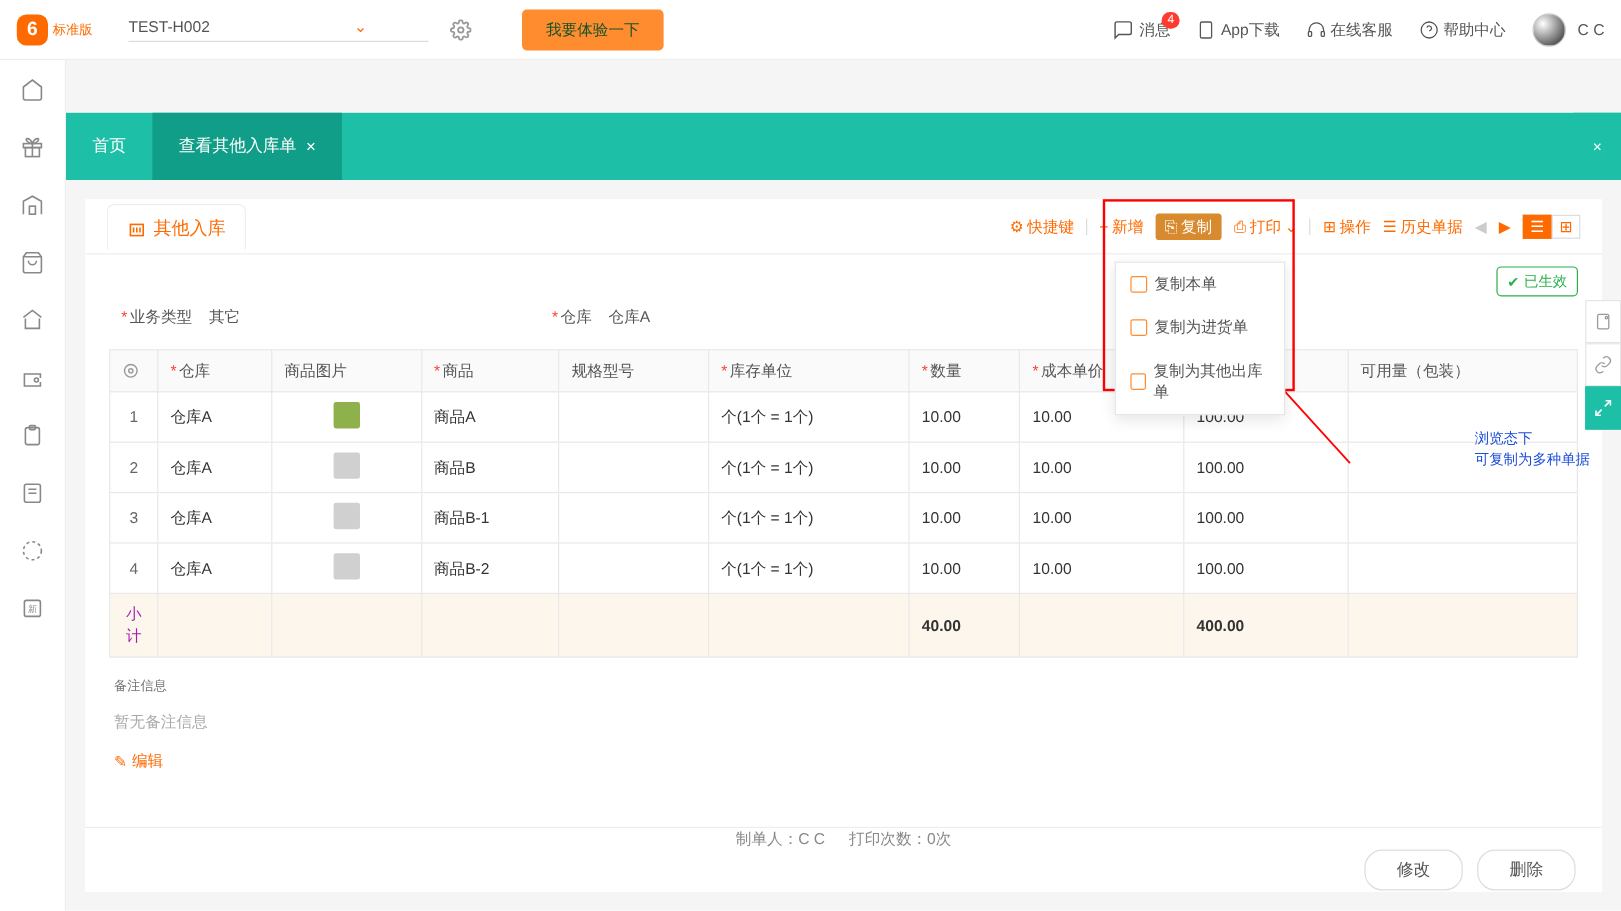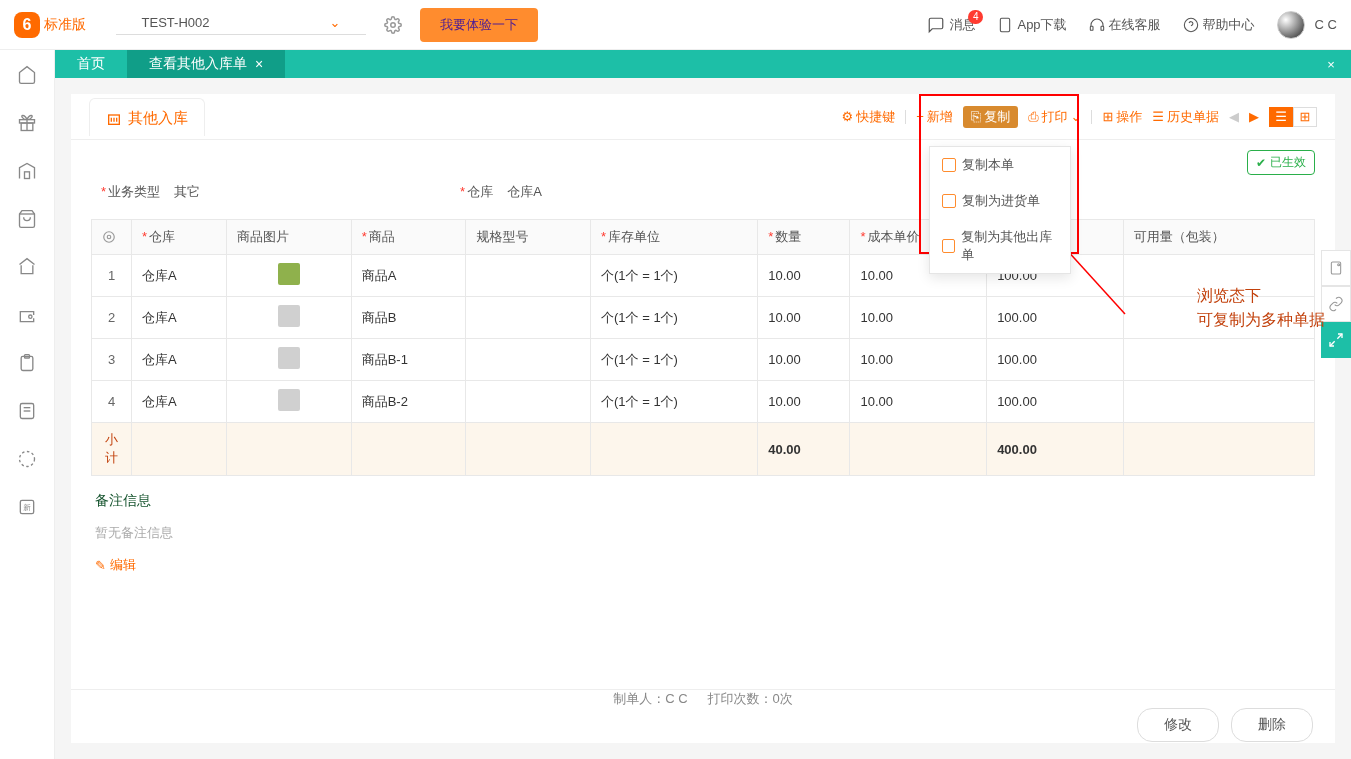--- a/index.html
+++ b/index.html
@@ -3,41 +3,41 @@
 <meta charset="utf-8">
 <style>
 * { margin: 0; padding: 0; box-sizing: border-box; }
 body { font-family: "Microsoft YaHei", -apple-system, sans-serif; font-size: 13px; color: #333; background: #fff; }
 .app { display: flex; flex-direction: column; height: 759px; width: 1351px; }
 
 
 .top-header { height: 50px; display: flex; align-items: center; padding: 0 14px; border-bottom: 1px solid #eee; }
 .logo { display: flex; align-items: center; gap: 4px; }
 .logo-icon { width: 26px; height: 26px; background: #ff6a00; border-radius: 8px; display: flex; align-items: center; justify-content: center; color: #fff; font-weight: bold; font-size: 16px; }
-.logo-text { color: #ff6a00; font-size: 14px; margin-left: 0; }
-.location-select { margin-left: 30px; display: flex; align-items: center; gap: 120px; color: #555; border-bottom: 1px solid #ddd; padding-bottom: 4px; width: 250px; justify-content: center; }
+.logo-text { color: #ff6a00; font-size: 11px; margin-left: 0; }
+.location-select { margin-left: 30px; display: flex; align-items: center; gap: 120px; color: #555; border-bottom: 1px solid #ddd; padding-bottom: 4px; width: 250px; justify-content: flex-start; }
 .location-select .chev { color: #ff6a00; }
 .gear-top { margin-left: 18px; color: #999; }
-.try-btn { margin-left: 18px; background: #ff8c2e; color: #4c1d95; border: none; padding: 8px 20px; border-radius: 4px; font-size: 13px; }
+.try-btn { margin-left: 42px; background: #ff8c2e; color: #14532d; border: none; padding: 8px 20px; border-radius: 4px; font-size: 13px; }
 .top-spacer { flex: 1; }
 .top-actions { display: flex; align-items: center; gap: 22px; color: #555; }
 .top-action { display: flex; align-items: center; gap: 4px; position: relative; cursor: pointer; }
 .badge-red { position: absolute; top: -6px; right: -8px; background: #ff3b30; color: #fff; border-radius: 8px; font-size: 10px; padding: 0 5px; line-height: 14px; }
 .avatar { width: 28px; height: 28px; border-radius: 50%; background: radial-gradient(circle at 30% 30%, #fff, #222); border: 1px solid #ccc; }
 .user-block { display: flex; align-items: center; gap: 10px; }
 
 
 .main { flex: 1; display: flex; min-height: 0; }
 .sidebar { width: 55px; background: #fff; border-right: 1px solid #eee; display: flex; flex-direction: column; align-items: center; padding-top: 14px; gap: 26px; color: #888; }
 .sidebar-item { width: 22px; height: 22px; display: flex; align-items: center; justify-content: center; cursor: pointer; }
 
 .content-wrap { flex: 1; display: flex; flex-direction: column; min-width: 0; background: #f5f5f5; position: relative; }
 
 
-.tabs-bar { height: 28px; background: #1dbfa7; display: flex; align-items: stretch; }
+.tabs-bar { height: 56px; background: #1dbfa7; display: flex; align-items: stretch; margin-top: 44px; }
 .tab { padding: 0 22px; display: flex; align-items: center; color: #fff; font-size: 14px; cursor: pointer; gap: 8px; }
 .tab.active { background: #109e88; }
 .tab-close-global { margin-left: auto; width: 40px; display: flex; align-items: center; justify-content: center; color: #fff; cursor: pointer; background: #1dbfa7; }
 
 
 .page { margin: 16px; background: #fff; flex: 1; display: flex; flex-direction: column; min-height: 0; position: relative; }
 
 .card-head { display: flex; align-items: center; padding: 0 18px; height: 46px; border-bottom: 1px solid #eee; }
 .card-tab { display: flex; align-items: center; gap: 6px; color: #ff6a00; font-size: 15px; border: 1px solid #eee; border-bottom: none; padding: 10px 16px 8px; border-radius: 6px 6px 0 0; margin-bottom: -1px; background: #fff; }
 .doc-meta { margin-left: 28px; color: #888; display: flex; gap: 30px; align-items: center; }
@@ -52,21 +52,21 @@
 .view-toggle span { width: 24px; height: 20px; display: flex; align-items: center; justify-content: center; border: 1px solid #ddd; cursor: pointer; }
 .view-toggle .active { background: #ff6a00; color: #fff; border-color: #ff6a00; }
 
 
 .dropdown { position: absolute; top: 40px; right: 246px; width: 142px; background: #fff; border: 1px solid #e5e5e5; box-shadow: 0 4px 12px rgba(0,0,0,.1); z-index: 10; }
 .dropdown-item { padding: 9px 12px; display: flex; align-items: center; gap: 6px; color: #555; cursor: pointer; font-size: 13px; }
 .dd-ico { width: 14px; height: 14px; border: 1.5px solid #ff8c2e; border-radius: 2px; display: inline-block; }
 
 
 .anno-box { position: absolute; border: 2px solid #ff0000; top: -12px; right: 238px; width: 160px; height: 160px; pointer-events: none; z-index: 5; }
-.anno-text { position: absolute; top: 190px; right: 10px; color: #c2410c; font-size: 16px; line-height: 1.5; z-index: 5; pointer-events: none; }
+.anno-text { position: absolute; top: 190px; right: 10px; color: #1d4ed8; font-size: 12px; line-height: 1.5; z-index: 5; pointer-events: none; }
 .anno-arrow { position: absolute; top: 100px; right: 200px; width: 120px; height: 130px; z-index: 5; pointer-events: none; }
 
 
 .status-area { padding: 10px 20px 0; display: flex; justify-content: flex-end; }
 .status-badge { border: 1px solid #2aaf4a; color: #2aaf4a; border-radius: 4px; padding: 3px 8px; font-size: 12px; display: flex; align-items: center; gap: 4px; }
 
 
 .form-row { display: flex; padding: 8px 30px 18px; gap: 260px; }
 .form-field { display: flex; align-items: center; gap: 14px; color: #555; }
 .req { color: #ff3b30; margin-right: 2px; }
@@ -74,26 +74,26 @@
 
 .table-wrap { padding: 0 20px; }
 table { width: 100%; border-collapse: collapse; font-size: 13px; }
 th, td { border: 1px solid #e8e8e8; padding: 8px 10px; text-align: left; }
 th { background: #fafafa; color: #555; font-weight: normal; }
 th .req { color: #ff3b30; }
 td.center, th.center { text-align: center; }
 .row-idx { text-align: center; color: #666; }
 .prod-img { width: 22px; height: 22px; background: #8fb14c; border-radius: 2px; display: inline-block; }
 .prod-img.gray { background: #d0d0d0; }
-.subtotal-row td { background: #fdf6ec; color: #c2410c; }
+.subtotal-row td { background: #fdf6ec; color: #a21caf; }
 .subtotal-row .bold { font-weight: bold; color: #333; }
 
 
 .remarks { padding: 16px 24px; }
-.remarks h4 { font-size: 14px; font-weight: normal; color: #14532d; margin-bottom: 14px; }
+.remarks h4 { font-size: 11px; font-weight: normal; color: #737373; margin-bottom: 14px; }
 .remarks .empty { color: #aaa; font-size: 13px; }
 .edit-link { color: #ff6a00; margin-top: 14px; display: flex; align-items: center; gap: 4px; cursor: pointer; font-size: 13px; }
 
 
 .footer { margin-top: auto; height: 54px; border-top: 1px solid #eee; display: flex; align-items: center; padding: 0 22px; background: #fff; flex-direction: column; }
 .footer-info { color: #888; font-size: 13px; display: flex; gap: 20px; }
 .footer-btns { margin-left: auto; display: flex; gap: 12px; }
 .btn { border: 1px solid #ddd; background: #fff; padding: 7px 26px; border-radius: 15px; cursor: pointer; font-size: 14px; color: #555; }
 
 

